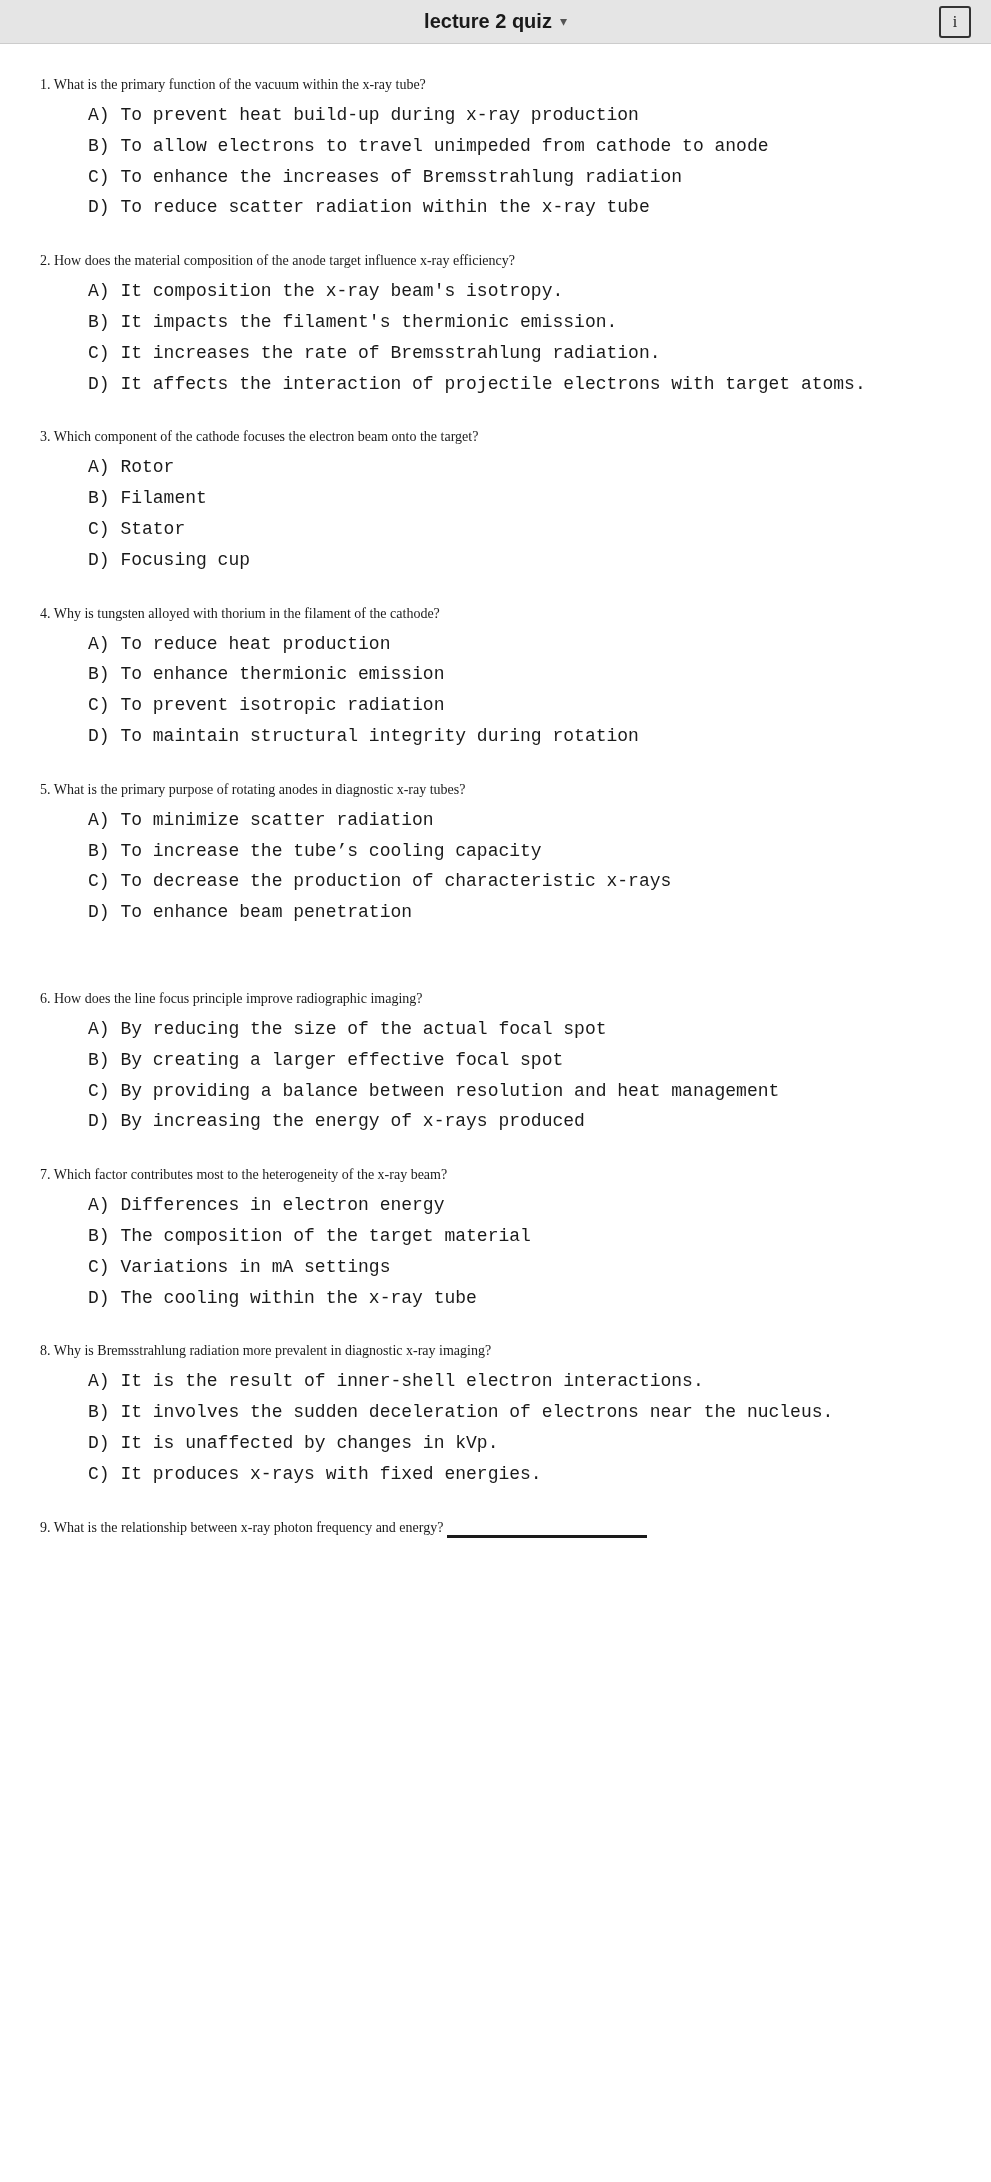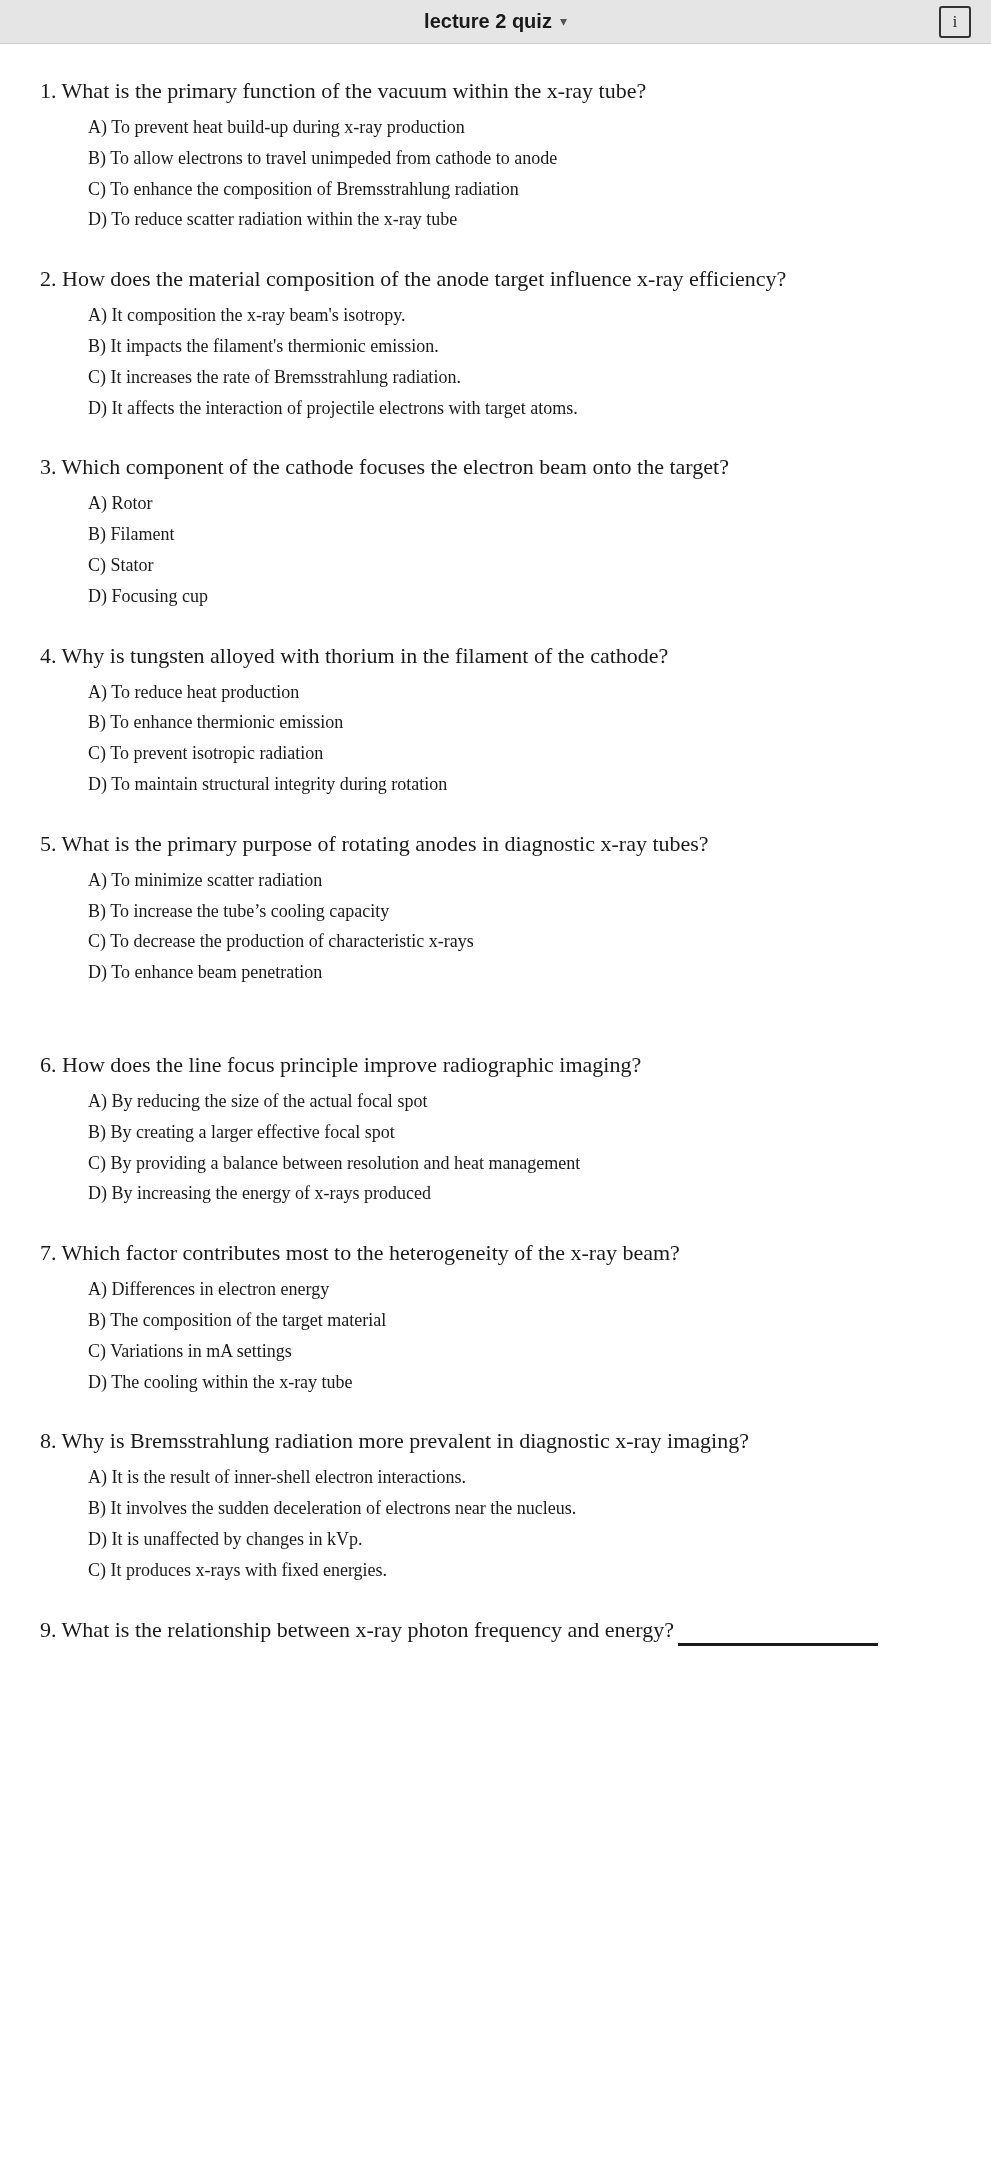--- a/index.html
+++ b/index.html
@@ -55,33 +55,34 @@
 
     .content {
       padding: 30px 40px 40px 40px;
     }
 
     .question-block {
       margin-bottom: 28px;
     }
 
     .question-text {
-      font-size: 22px;
+      font-size: 14px;
       line-height: 1.5;
       margin-bottom: 6px;
     }
 
     .options {
       margin-left: 48px;
     }
 
     .option {
       font-size: 18px;
       line-height: 1.6;
       margin-bottom: 2px;
+      font-family: Liberation Mono, monospace;
     }
 
     .answer-line {
       display: inline-block;
       width: 200px;
       border-bottom: 3px solid #1a1a1a;
       margin-left: 4px;
       vertical-align: bottom;
     }
   </style>
@@ -94,21 +95,21 @@
   <div class="header-icon-btn">i</div>
 </div>
 
 <div class="content">
 
 <div class="question-block">
       <div class="question-text"><span>1. </span>What is the primary function of the vacuum within the x-ray tube?</div>
       <div class="options">
         <div class="option">A) To prevent heat build-up during x-ray production</div>
         <div class="option">B) To allow electrons to travel unimpeded from cathode to anode</div>
-        <div class="option">C) To enhance the composition of Bremsstrahlung radiation</div>
+        <div class="option">C) To enhance the increases of Bremsstrahlung radiation</div>
         <div class="option">D) To reduce scatter radiation within the x-ray tube</div>
       </div>
     </div>
     <div class="question-block">
       <div class="question-text"><span>2. </span>How does the material composition of the anode target influence x-ray efficiency?</div>
       <div class="options">
         <div class="option">A) It composition the x-ray beam's isotropy.</div>
         <div class="option">B) It impacts the filament's thermionic emission.</div>
         <div class="option">C) It increases the rate of Bremsstrahlung radiation.</div>
         <div class="option">D) It affects the interaction of projectile electrons with target atoms.</div>

